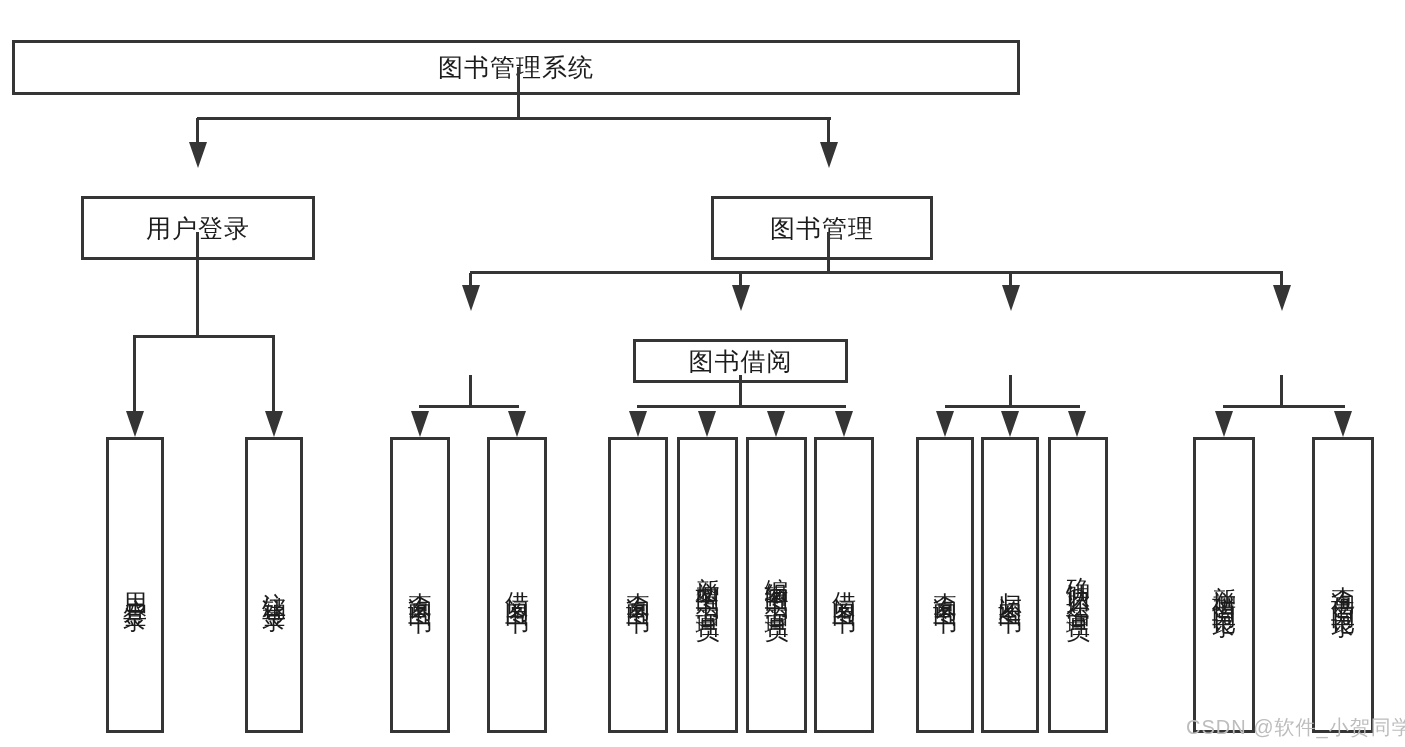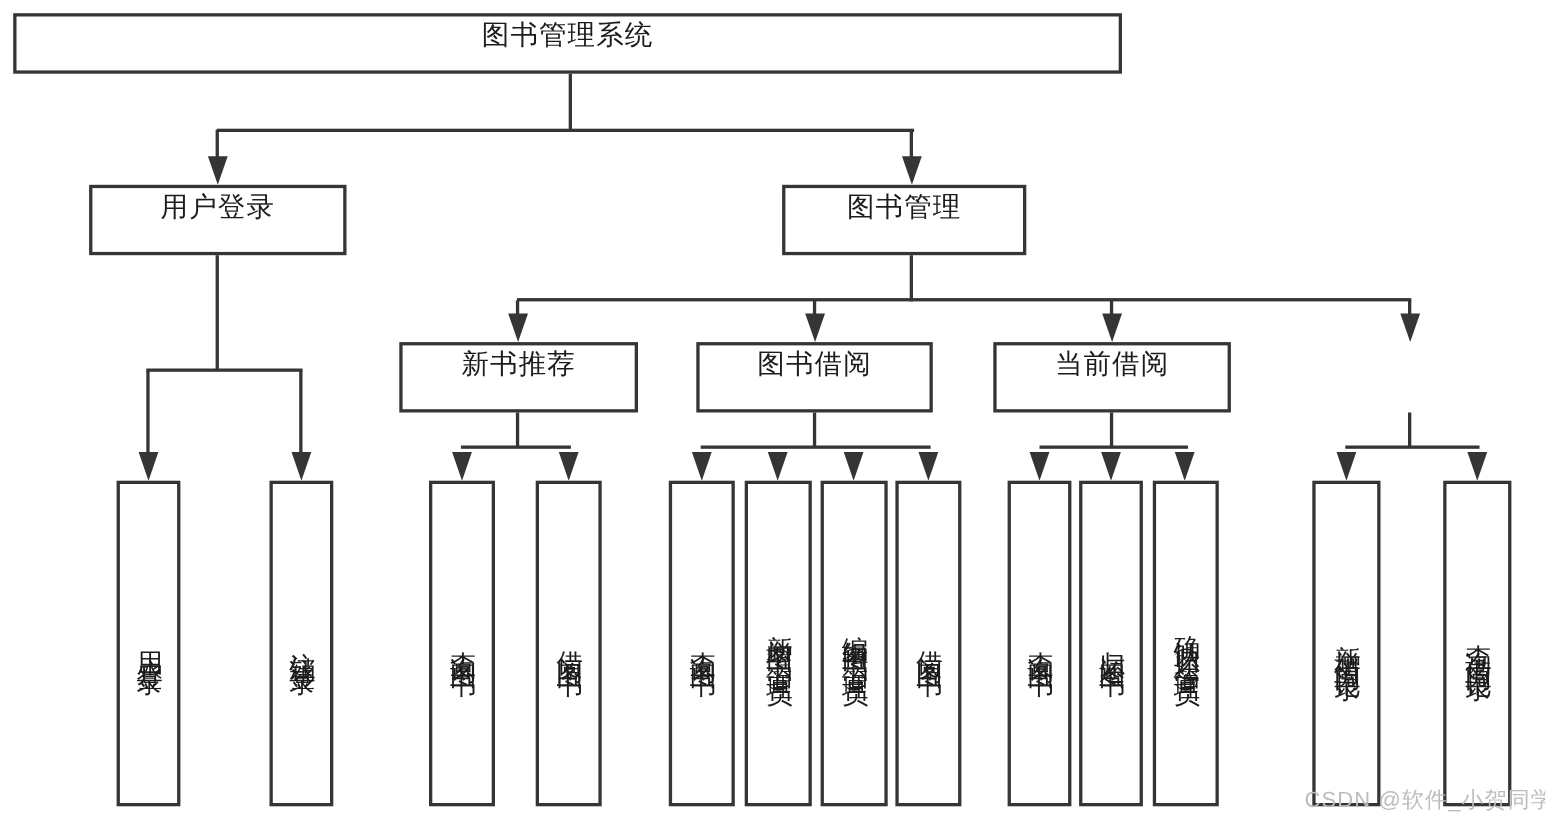--- a/index.html
+++ b/index.html
@@ -2,22 +2,22 @@
 <html><head>
 <meta charset="utf-8">
 <style>
   html,body{margin:0;padding:0;background:#ffffff;}
   #canvas{
     position:relative;width:1405px;height:747px;background:#ffffff;
     font-family:"Liberation Sans","DejaVu Sans",sans-serif;overflow:hidden;
   }
   .node{
     position:absolute;box-sizing:border-box;border:3px solid #353535;background:#ffffff;
-    display:flex;justify-content:center;
-    color:#1c1c1c;font-size:25px;letter-spacing:1px;white-space:nowrap;
+    display:flex;align-items:center;justify-content:center;
+    color:#1c1c1c;font-size:25px;letter-spacing:1px;white-space:nowrap;margin-top:28px;
   }
   .vnode{
     position:absolute;box-sizing:border-box;border:3px solid #353535;background:#ffffff;
     display:flex;align-items:center;justify-content:center;color:#1c1c1c;
   }
   .vtext{
     writing-mode:vertical-rl;text-orientation:mixed;
     font-size:24px;letter-spacing:6px;line-height:1;white-space:nowrap;
   }
   .ln{position:absolute;background:#353535;}
@@ -65,28 +65,22 @@
   <div class="ln" style="left:470px;top:271px;width:813px;height:3px;"></div>
   <div class="ln" style="left:469px;top:273px;width:3px;height:14px;"></div>
   <div class="arr" style="left:462px;top:285px;"></div>
   <div class="ln" style="left:739px;top:273px;width:3px;height:14px;"></div>
   <div class="arr" style="left:732px;top:285px;"></div>
   <div class="ln" style="left:1009px;top:273px;width:3px;height:14px;"></div>
   <div class="arr" style="left:1002px;top:285px;"></div>
   <div class="ln" style="left:1280px;top:273px;width:3px;height:14px;"></div>
   <div class="arr" style="left:1273px;top:285px;"></div>
 
-  <div class="node" style="left:363px;top:311px;width:217px;height:64px;">
-    <span>新书推荐</span>
-  </div>
-  <div class="node" style="left:633px;top:311px;width:215px;height:64px;">
+  <div class="node" style="left:633px;top:311px;width:215px;height:44px;">
     <span>图书借阅</span>
-  </div>
-  <div class="node" style="left:903px;top:311px;width:216px;height:64px;">
-    <span>当前借阅</span>
   </div>
 
   <div class="ln" style="left:469px;top:375px;width:3px;height:32px;"></div>
   <div class="ln" style="left:419px;top:405px;width:100px;height:3px;"></div>
   <div class="arr" style="left:411px;top:411px;"></div>
   <div class="arr" style="left:508px;top:411px;"></div>
 
   <div class="ln" style="left:739px;top:375px;width:3px;height:32px;"></div>
   <div class="ln" style="left:637px;top:405px;width:209px;height:3px;"></div>
   <div class="arr" style="left:629px;top:411px;"></div>

